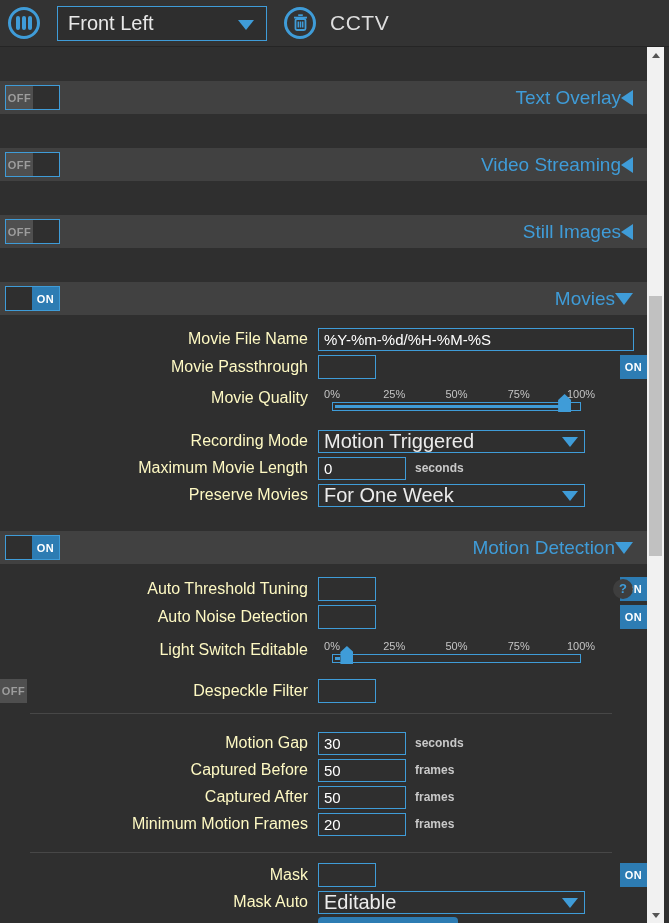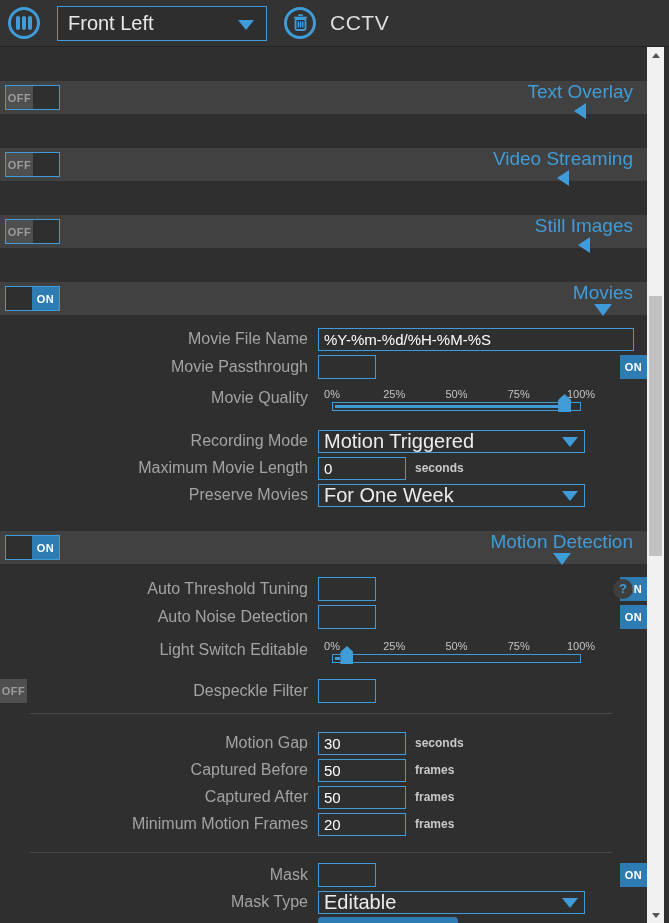--- a/index.html
+++ b/index.html
@@ -40,21 +40,21 @@
     position:absolute; left:330px; top:11px; font-size:21px; color:#dedede;
     letter-spacing:0.5px;
   }
   
   .strip {
     position:absolute; left:0; width:647px; height:33px; background:#414141;
   }
   .section-title {
     position:absolute; right:14px; top:0; height:33px;
     display:flex; align-items:center; 
-    color:#3f9cd8; font-size:19px; cursor:pointer; white-space:nowrap;flex-direction:column;
+    color:#3f9cd8; font-size:19px; cursor:pointer; white-space:nowrap;
   }
   .arr-left {
     width:0; height:0;
     border-top:8px solid transparent; border-bottom:8px solid transparent;
     border-right:12px solid #3f9cd8;
   }
   .arr-down {
     width:0; height:0;
     border-left:9px solid transparent; border-right:9px solid transparent;
     border-top:12px solid #3f9cd8;
@@ -72,21 +72,21 @@
   .switch.off .knob { left:0; background:#4f4f4f; color:#9d9d9d; }
   .switch.on  .knob { right:0; background:#2d7cb3; color:#ffffff; }
   .switch.inline { position:static; flex:none; width:58px; height:24px; }
   
   .row {
     position:absolute; left:0; width:647px; height:24px;
     display:flex; align-items:center;
   }
   .lbl {
     width:318px; flex:none; text-align:right; padding-right:10px;
-    color:#a3a3a3; font-size:16px; white-space:nowrap;
+    color:#fef9c3; font-size:16px; white-space:nowrap;
   }
   .text-input {
     height:23px; border:1px solid #3f9cd8; background:transparent;
     color:#fff; font-size:15px; padding:0 5px; outline:none;
     font-family:"Liberation Sans", sans-serif;
   }
   .wide { width:316px; }
   .num  { width:88px; }
   .unit { margin-left:9px; font-size:12px; font-weight:bold; color:#c9c9c9; }
   .select {
@@ -339,21 +339,21 @@
   <div class="divider" style="top:852px;"></div>
 
   <div class="row" style="top:863px;">
     <span class="lbl">Mask</span>
     <div class="switch on inline">
       <span class="knob">ON</span>
     </div>
   </div>
 
   <div class="row" style="top:890px;">
-    <span class="lbl">Mask Type</span>
+    <span class="lbl">Mask Auto</span>
     <div class="select">
       <span>Editable</span>
       <span class="tri"></span>
     </div>
   </div>
 
   <div class="partial-btn"></div>
 
   <div class="scrollbar">
     <div class="sb-btn sb-up">

